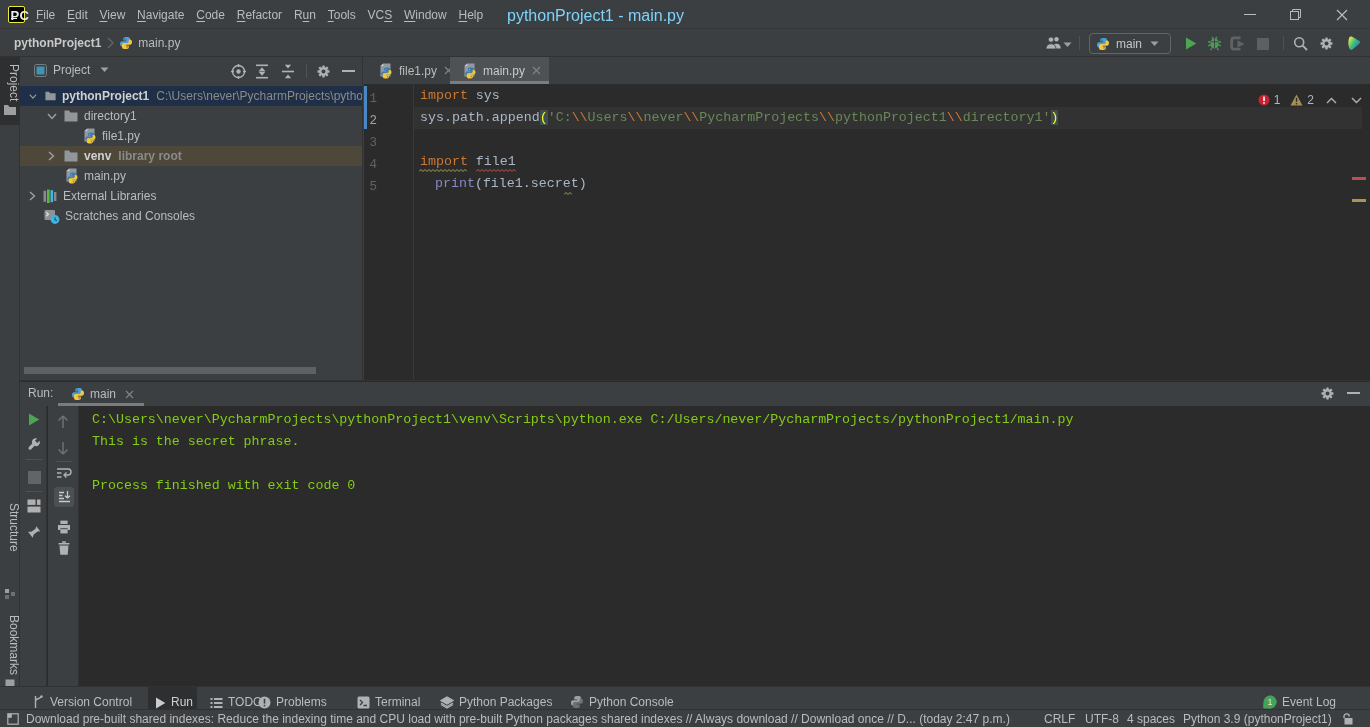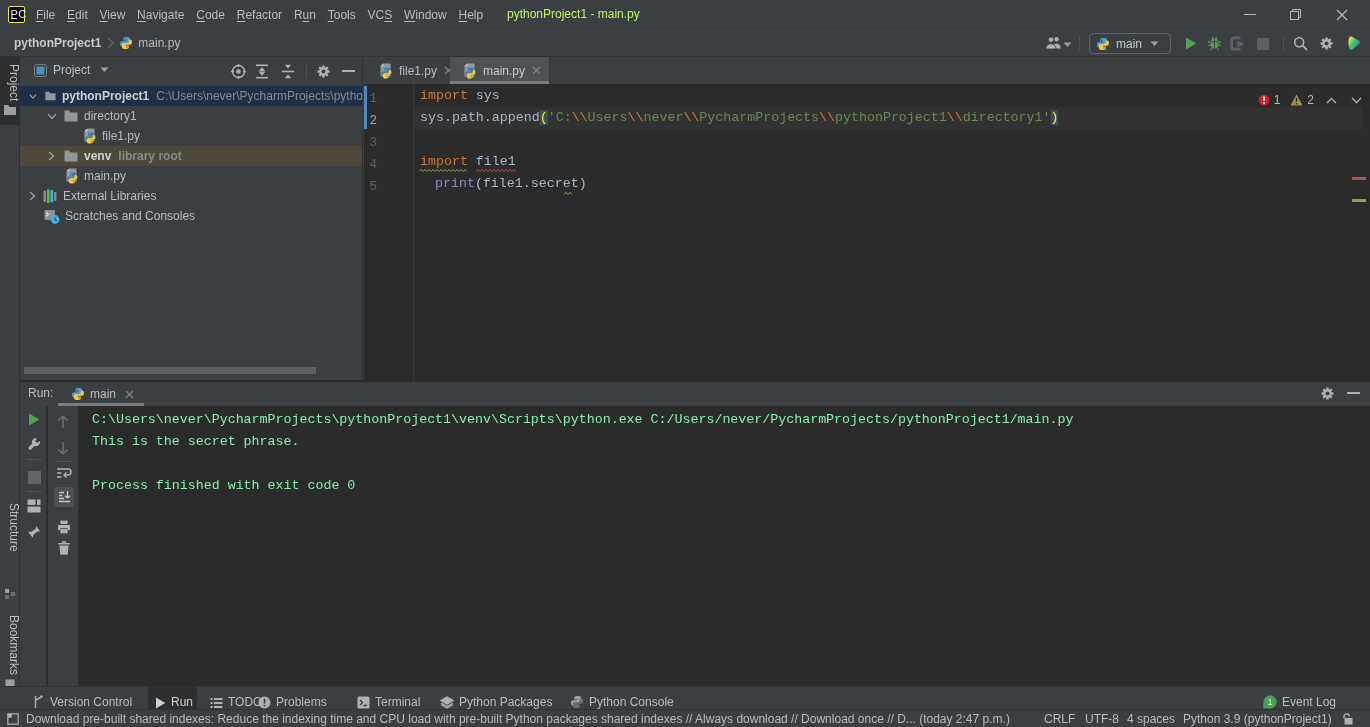--- a/index.html
+++ b/index.html
@@ -8,21 +8,21 @@
 .abs { position:absolute; }
 .mono { font-family:"Liberation Mono", monospace; font-size:13.3px; line-height:22px; }
 svg { display:block; }
 .row { display:flex; align-items:center; }
 
 
 #titlebar { position:absolute; left:0; top:0; width:1370px; height:29px; background:#3c3f41; border-bottom:1px solid #353839; }
 #menu { position:absolute; left:30px; top:0; height:29px; display:flex; align-items:center; font-size:12px; color:#bbbbbb; }
 #menu span { padding:0 5.9px; }
 #menu u { text-decoration:underline; text-underline-offset:2px; }
-#wintitle { position:absolute; top:7px; left:507px; width:200px; font-size:12px; color:#bef264; }
+#wintitle { position:absolute; top:7px; left:507px; width:200px; font-size:16px; color:#7dd3fc; }
 
 
 #toolbar { position:absolute; left:0; top:29px; width:1370px; height:28px; background:#3c3f41; border-bottom:1px solid #323232; }
 
 
 #stripe { position:absolute; left:0; top:57px; width:20px; height:629px; background:#3c3f41; border-right:1px solid #323232; }
 .vlabel { position:absolute; left:0; width:20px; color:#bbbbbb; font-size:12px;
   writing-mode:vertical-rl; text-align:center; }
 
 
@@ -33,32 +33,32 @@
 #editor { position:absolute; left:364px; top:57px; width:1006px; height:323px; background:#2b2b2b; }
 #tabbar { position:absolute; left:0; top:0; width:1006px; height:27px; background:#3c3f41; }
 .codeline { position:absolute; left:56px; white-space:pre; }
 .lnum { position:absolute; width:30px; text-align:right; font-family:"Liberation Mono",monospace; font-size:12.5px; line-height:22px; color:#606366; }
 
 
 #runpanel { position:absolute; left:20px; top:380px; width:1350px; height:306px; background:#2b2b2b; border-top:1px solid #323232; }
 #runhead { position:absolute; left:0; top:1px; width:1350px; height:24px; background:#3c3f41; }
 #runcol1 { position:absolute; left:0; top:25px; width:27px; height:281px; background:#3c3f41; border-right:1px solid #323232; }
 #runcol2 { position:absolute; left:28px; top:25px; width:31px; height:281px; background:#3c3f41; border-right:1px solid #323232; }
-.conline { position:absolute; left:72px; white-space:pre; color:#86efac; }
+.conline { position:absolute; left:72px; white-space:pre; color:#84cc16; }
 
 
 #toolbottom { position:absolute; left:0; top:686px; width:1370px; height:22px; background:#3c3f41; border-top:1px solid #323232; font-size:12px; }
 #statusbar { position:absolute; left:0; top:709px; width:1370px; height:18px; background:#3c3f41; border-top:1px solid #323232; font-size:12px; }
 .bitem { position:absolute; top:0; height:22px; display:flex; align-items:flex-end; gap:5px; color:#bbbbbb; }
 </style>
 </head>
 <body>
 <div id="titlebar">
   <div class="abs" style="left:8px;top:6px;width:17px;height:17px;background:#000;border:1.5px solid #ece93f;border-radius:2px;">
-    <div class="abs" style="left:1.5px;top:0.5px;width:12px;color:#ececec;font-size:11px;font-weight:normal;letter-spacing:0.3px;">PC</div>
+    <div class="abs" style="left:1.5px;top:0.5px;width:12px;color:#ececec;font-size:13px;font-weight:bold;letter-spacing:0.3px;">PC</div>
     <div class="abs" style="left:2px;top:10.5px;width:6px;height:1.5px;background:#ececec;"></div>
   </div>
   <div id="menu">
     <span><u>F</u>ile</span>
       <span><u>E</u>dit</span>
       <span><u>V</u>iew</span>
       <span><u>N</u>avigate</span>
       <span><u>C</u>ode</span>
       <span><u>R</u>efactor</span>
       <span>R<u>u</u>n</span>

